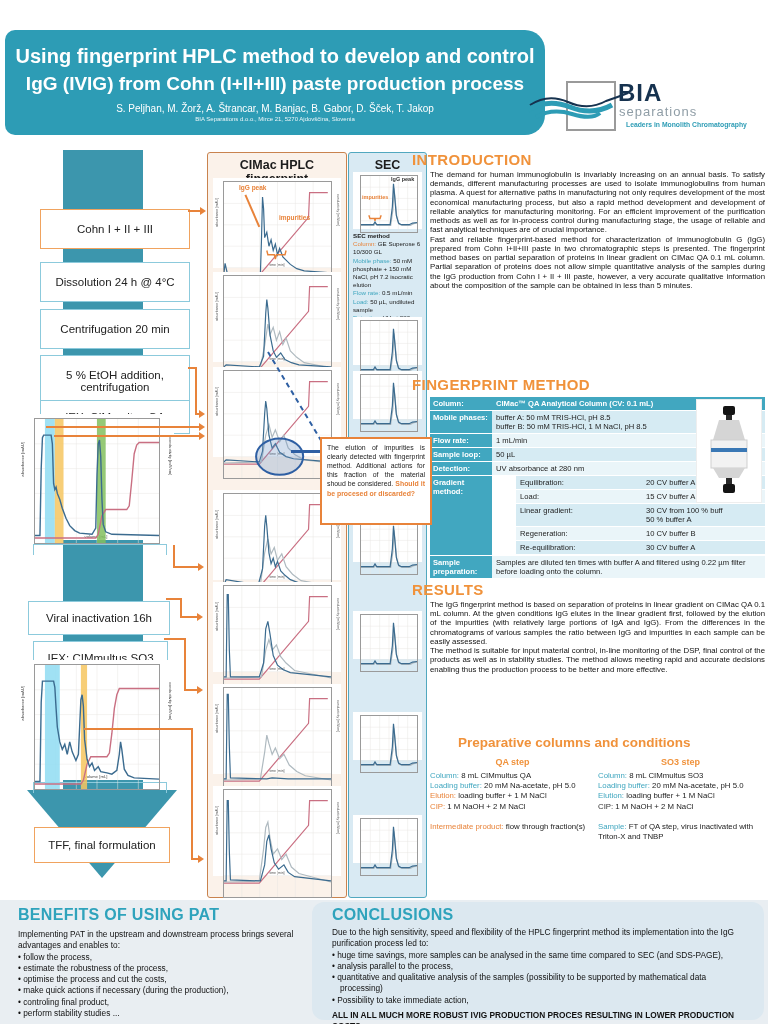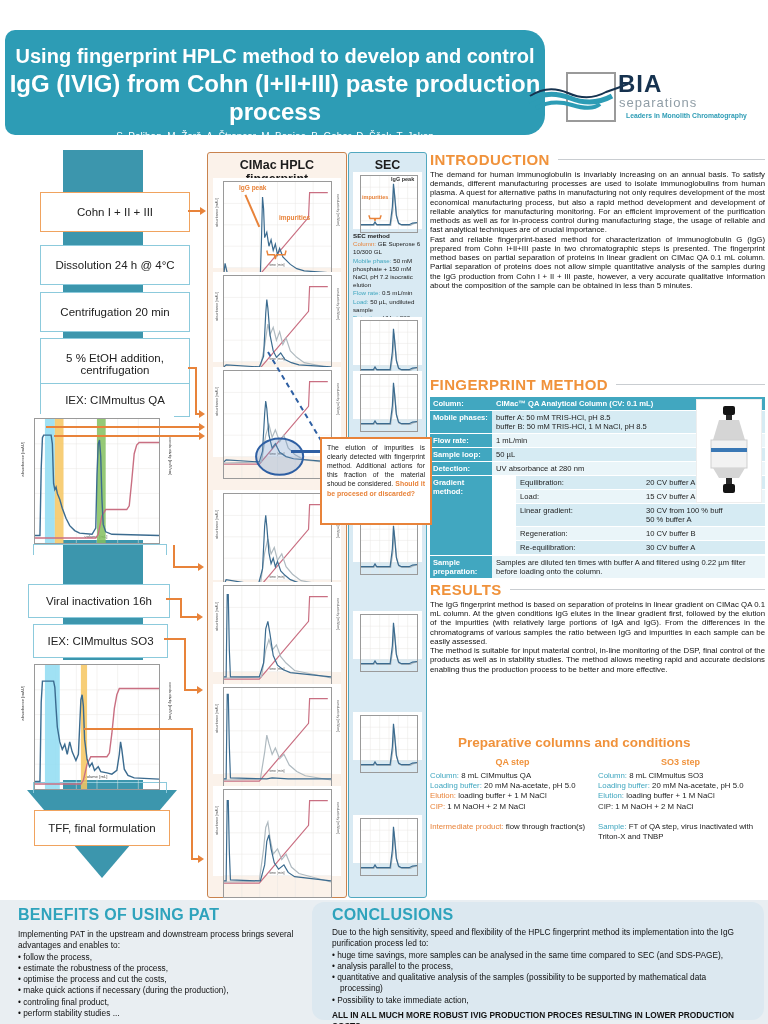--- a/index.html
+++ b/index.html
@@ -4,39 +4,39 @@
 <style>
   html,body{margin:0;padding:0;background:#fff;}
   .page{position:relative;width:768px;height:1024px;background:#fff;overflow:hidden;
         font-family:"Liberation Sans",sans-serif;color:#1c1c1c;}
   .abs{position:absolute;}
 
   
   .hdr{position:absolute;left:5px;top:30px;width:540px;height:105px;background:#2D9CB5;
        border-radius:10px 20px 20px 10px;color:#fff;text-align:center;}
   .hdr .t1{margin-top:12px;font-size:20px;font-weight:bold;line-height:28px;}
-  .hdr .t2{font-size:24px;font-weight:bold;line-height:28px;}
+  .hdr .t2{font-size:19px;font-weight:bold;line-height:28px;}
   .hdr .auth{font-size:10px;margin-top:5px;}
   .hdr .affil{font-size:6px;margin-top:2px;opacity:.9;}
 
   
-  .logo{position:absolute;left:528px;top:72px;width:236px;height:56px;}
+  .logo{position:absolute;left:528px;top:81px;width:236px;height:56px;}
   .logo .frame{position:absolute;left:38px;top:0;width:46px;height:46px;border:2px solid #9a9a9a;background:#fff;}
   .logo svg{position:absolute;left:0;top:8px;}
   .logo .bia{position:absolute;left:90px;top:-2px;font-size:24px;font-weight:bold;color:#16324F;letter-spacing:1px;}
   .logo .sep{position:absolute;left:91px;top:23px;font-size:13px;color:#8F9DA6;letter-spacing:1px;}
   .logo .tag{position:absolute;left:98px;top:40px;font-size:6.8px;font-weight:bold;color:#2D9CB5;}
 
   
   .band{position:absolute;left:63px;top:150px;width:80px;height:640px;background:#3C96AD;}
   .bigarrow{position:absolute;left:27px;top:790px;width:0;height:0;
             border-left:75px solid transparent;border-right:75px solid transparent;border-top:88px solid #3C96AD;}
   .fbox{position:absolute;left:40px;width:148px;background:#fff;border:1.6px solid #8CCADC;
         display:flex;align-items:center;justify-content:center;text-align:center;
-        font-size:11.5px;color:#222;z-index:2;}
+        font-size:11.5px;color:#222;z-index:2;margin-top:17px;}
   .fbox.orange{border-color:#F0A35F;}
   .fbracket{position:absolute;left:33px;width:132px;height:10px;border:1.6px solid #8CCADC;border-bottom:none;z-index:1;}
 
   
   .panel{position:absolute;top:152px;height:744px;border-radius:3px;}
   .panel .ptitle{text-align:center;font-size:12.5px;font-weight:bold;color:#1c1c1c;margin-top:5px;}
   .fp-panel{left:207px;width:138px;background:#FBF2EA;border:1.6px solid #C9834E;}
   .sec-panel{left:348px;width:77px;background:#D9EAF3;border:1.6px solid #51A8BF;}
 
   
@@ -65,21 +65,21 @@
   .blueline{position:absolute;left:291px;top:450px;width:31px;height:3px;background:#2E5FA3;z-index:5;}
   .dashsvg{position:absolute;left:258px;top:346px;z-index:5;}
 
   
   .secmeth{position:absolute;left:4px;top:79px;width:70px;font-size:6.2px;line-height:1.32;color:#222;}
   .secmeth .mt{font-weight:bold;}
   .lab-t{color:#3FA6BF;}
   .lab-o{color:#E8833A;}
 
   
-  .sech{position:absolute;display:flex;align-items:center;width:335px;left:430px;}
+  .sech{position:absolute;display:flex;width:335px;left:412px;flex-direction:column;}
   .sech .ht{font-size:15px;font-weight:bold;color:#F0923B;letter-spacing:.4px;white-space:nowrap;}
   .sech .rule{flex:1;height:1px;background:#C9CDD1;margin-left:8px;}
   .rbody{position:absolute;left:430px;width:335px;font-size:7.8px;line-height:1.185;
          text-align:justify;color:#111;}
 
   
   .mtable{position:absolute;left:430px;top:397px;width:335px;font-size:7.6px;z-index:1;}
   .trow{display:flex;border-bottom:1px solid #fff;}
   .tl{width:56px;background:#41A7C0;color:#fff;font-weight:bold;padding:2px 3px;flex-shrink:0;}
   .tv{flex:1;padding:2px 4px;color:#222;}

